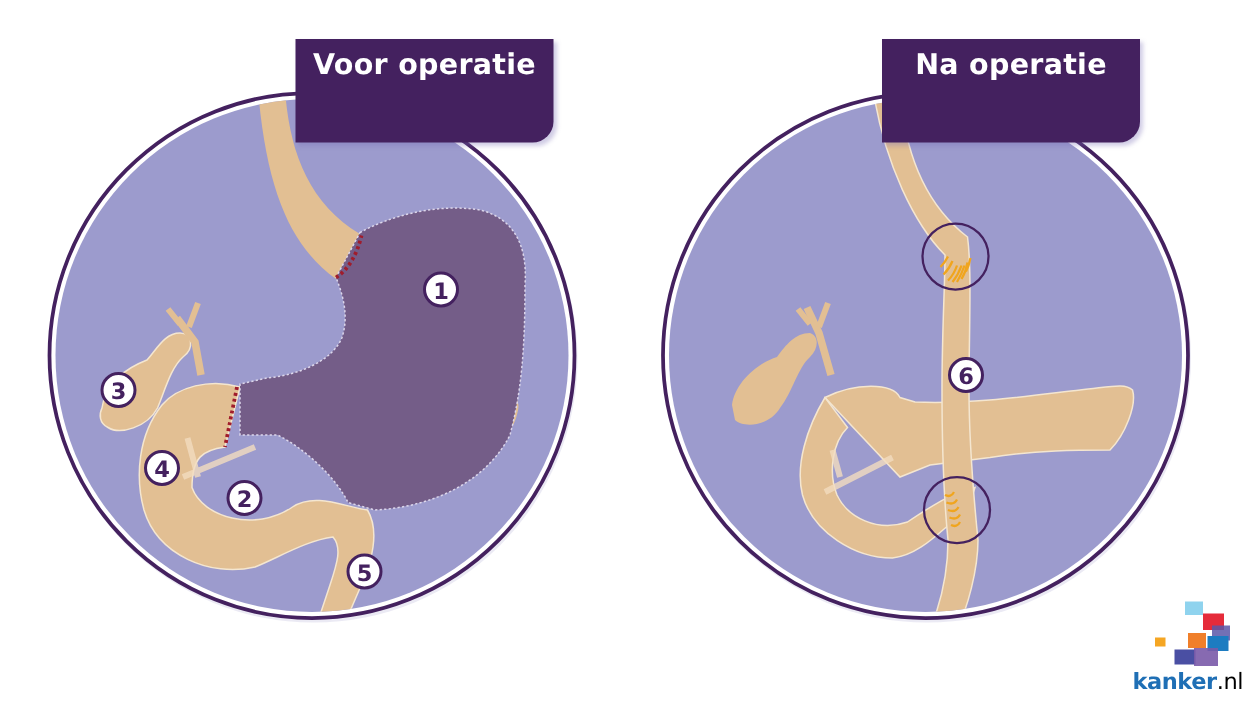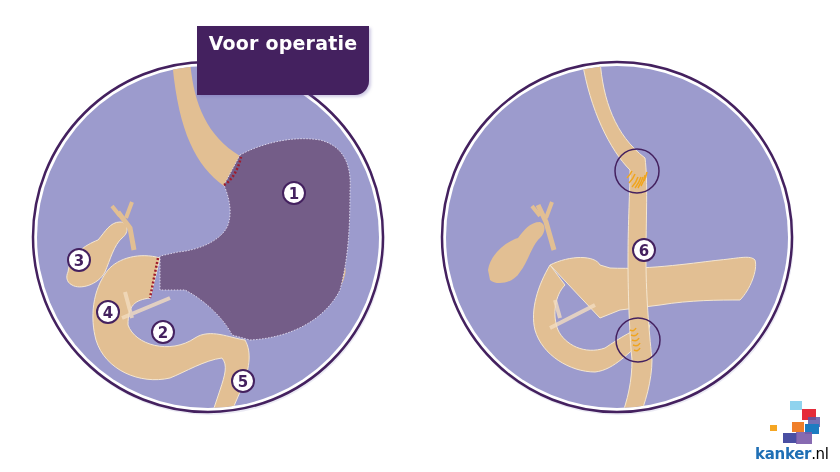--- a/index.html
+++ b/index.html
@@ -121,20 +121,23 @@
       </g>
     </g>
 
     <circle cx="217" cy="171" r="22" fill="none" stroke="#44215f" stroke-width="1.5"></circle>
     <circle cx="218" cy="340" r="22" fill="none" stroke="#44215f" stroke-width="1.5"></circle>
     <g>
       <circle cx="224" cy="250" r="11" fill="#ffffff" stroke="#44215f" stroke-width="2"></circle>
       <text x="224" y="256" text-anchor="middle" font-family="DejaVu Sans, sans-serif" font-weight="bold" font-size="15" fill="#44215f">6</text>
     </g>
   </svg>
+  <div class="title-tab" style="left:168px;">
+    <div class="title-text">Na operatie</div>
+  </div>
 </div>
 
 <div class="logo">
   <svg width="90" height="50" viewBox="0 0 90 50" style="position:absolute;left:0;top:0;">
     <rect x="40" y="6" width="12" height="9" fill="#8fd3ee"></rect>
     <rect x="52" y="14" width="14" height="11" fill="#e52b3a"></rect>
     <rect x="58" y="22" width="12" height="10" fill="#5b57a8" opacity="0.85"></rect>
     <rect x="42" y="27" width="12" height="10" fill="#f07f2a"></rect>
     <rect x="55" y="29" width="14" height="10" fill="#1d7cc1"></rect>
     <rect x="20" y="30" width="7" height="6" fill="#f5a623"></rect>

